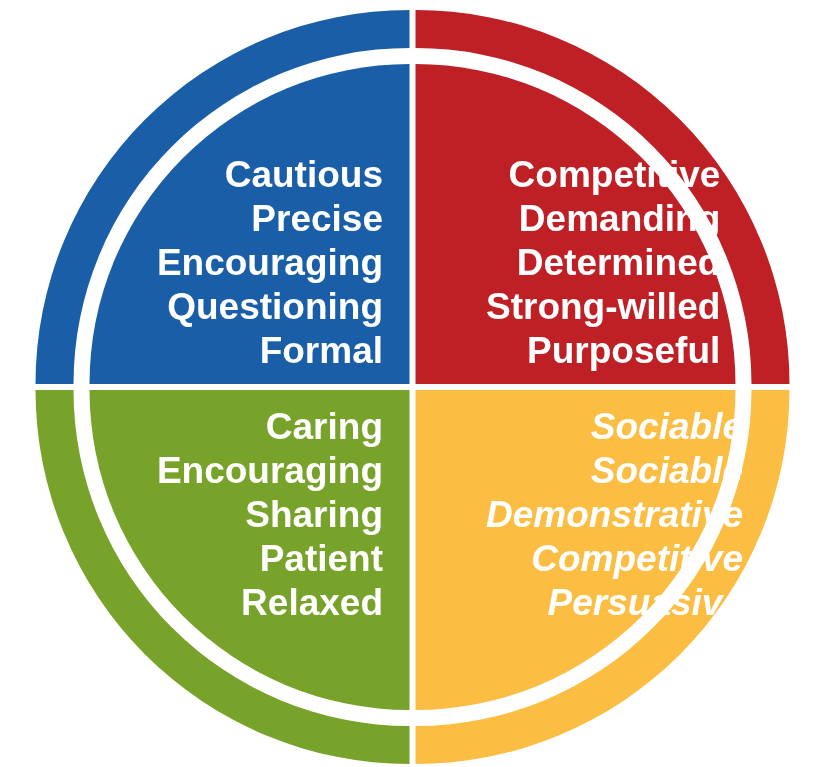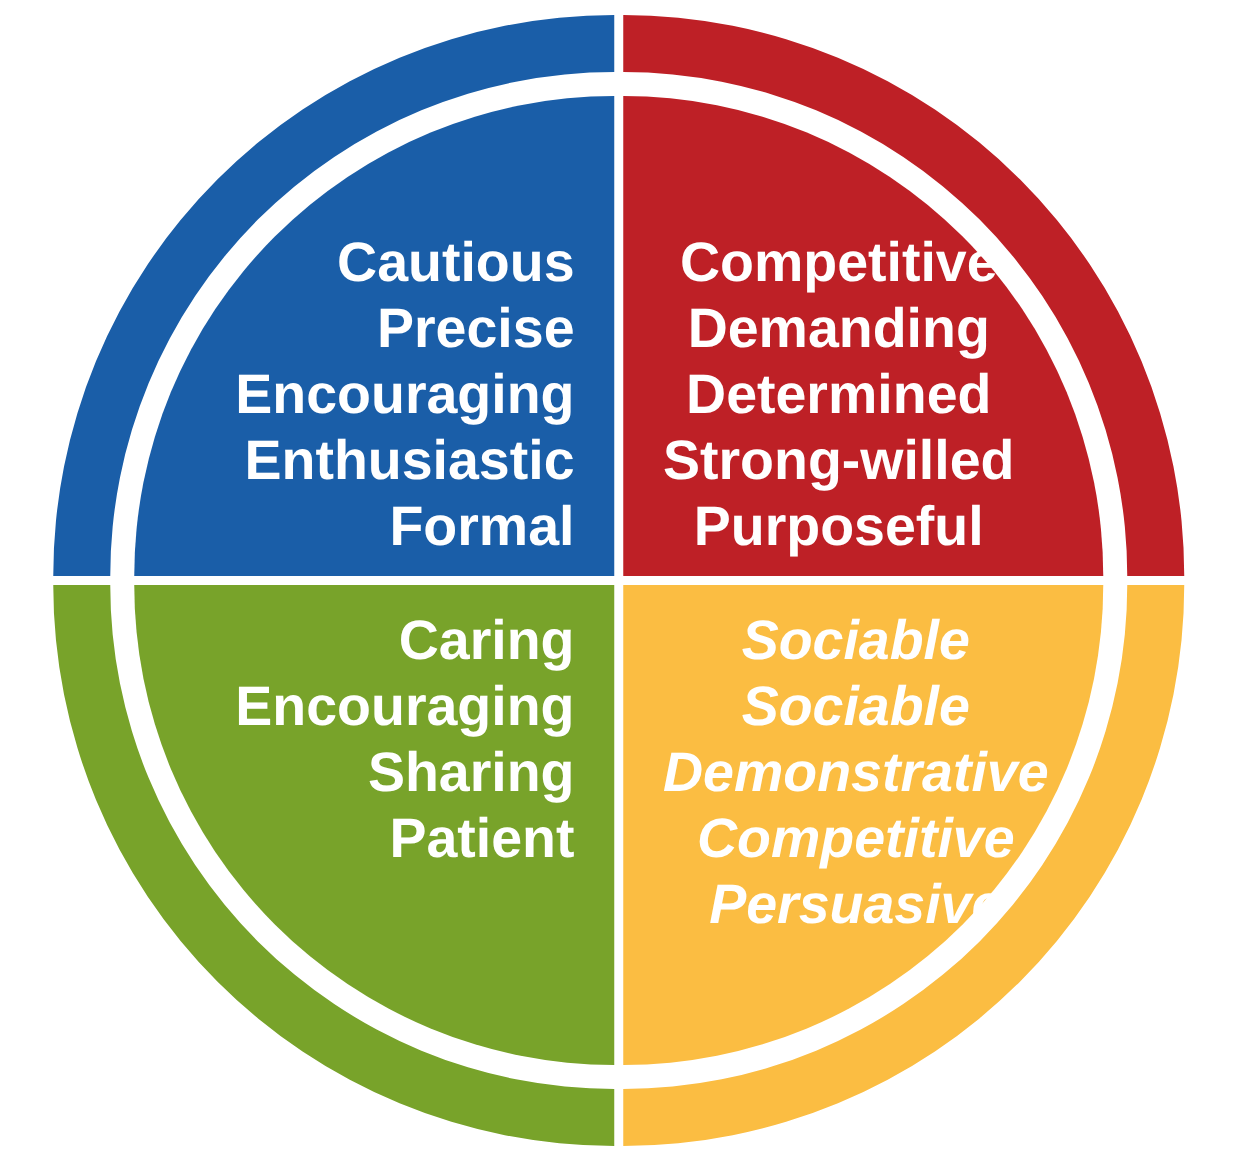--- a/index.html
+++ b/index.html
@@ -24,21 +24,21 @@
     position: absolute;
     margin: 0;
     color: #ffffff;
     font-size: 37px;
     font-weight: bold;
     line-height: 44px;
     white-space: nowrap;
   }
   .traits .trait { display: block; }
   .align-right { text-align: right; }
-  .align-left  { text-align: center; }
+  .align-left  { text-align: right; margin-left: 44px; }
   #traits-top-left     { top: 153px; right: 448px; text-align: right; }
   #traits-top-right    { top: 153px; left: 442px; }
   #traits-bottom-left  { top: 405px; right: 448px; text-align: right; }
   #traits-bottom-right { top: 405px; left: 442px; font-style: italic; }
 </style>
 </head>
 <body>
 
 <div class="canvas">
 
@@ -62,37 +62,38 @@
     <g transform="translate(409.5,390)">
       <path d="M 0,374 A 374 374 0 0 1 -374,0 L -336,0 A 336 336 0 0 0 0,336 Z" fill="#78A32A"></path>
       <path d="M 0,320 A 320 320 0 0 1 -320,0 L 0,0 Z" fill="#78A32A"></path>
     </g>
   </svg>
 
   <div id="traits-top-left" class="traits align-right">
     <span class="trait">Cautious</span>
     <span class="trait">Precise</span>
     <span class="trait">Encouraging</span>
-    <span class="trait">Enthusiastic</span>
+    <span class="trait">Questioning</span>
     <span class="trait">Formal</span>
   </div>
 
   <div id="traits-top-right" class="traits align-left">
     <span class="trait">Competitive</span>
     <span class="trait">Demanding</span>
     <span class="trait">Determined</span>
     <span class="trait">Strong-willed</span>
     <span class="trait">Purposeful</span>
   </div>
 
   <div id="traits-bottom-left" class="traits align-right">
     <span class="trait">Caring</span>
     <span class="trait">Encouraging</span>
     <span class="trait">Sharing</span>
     <span class="trait">Patient</span>
+    <span class="trait">Relaxed</span>
   </div>
 
   <div id="traits-bottom-right" class="traits align-left">
     <span class="trait">Sociable</span>
     <span class="trait">Sociable</span>
     <span class="trait">Demonstrative</span>
     <span class="trait">Competitive</span>
     <span class="trait">Persuasive</span>
   </div>
 

